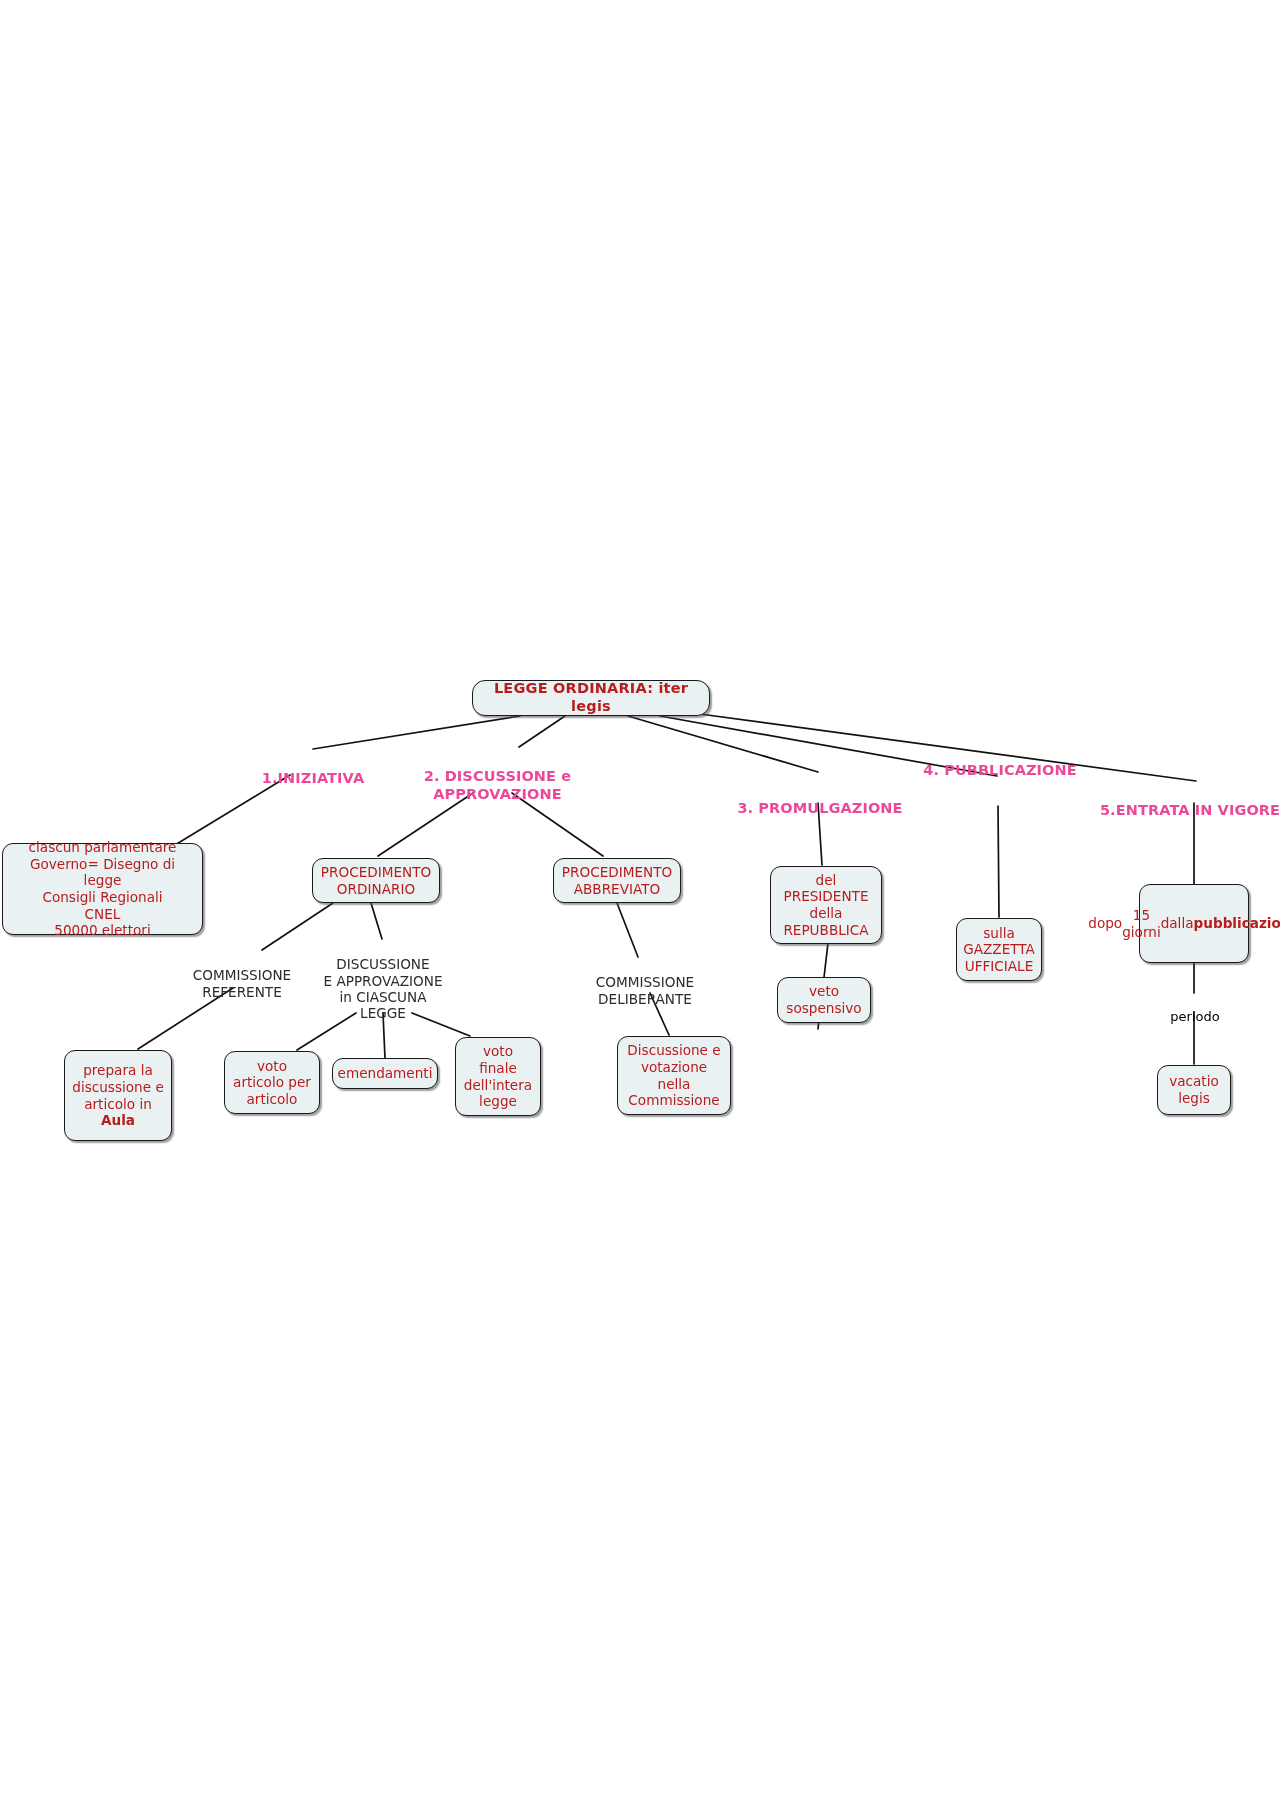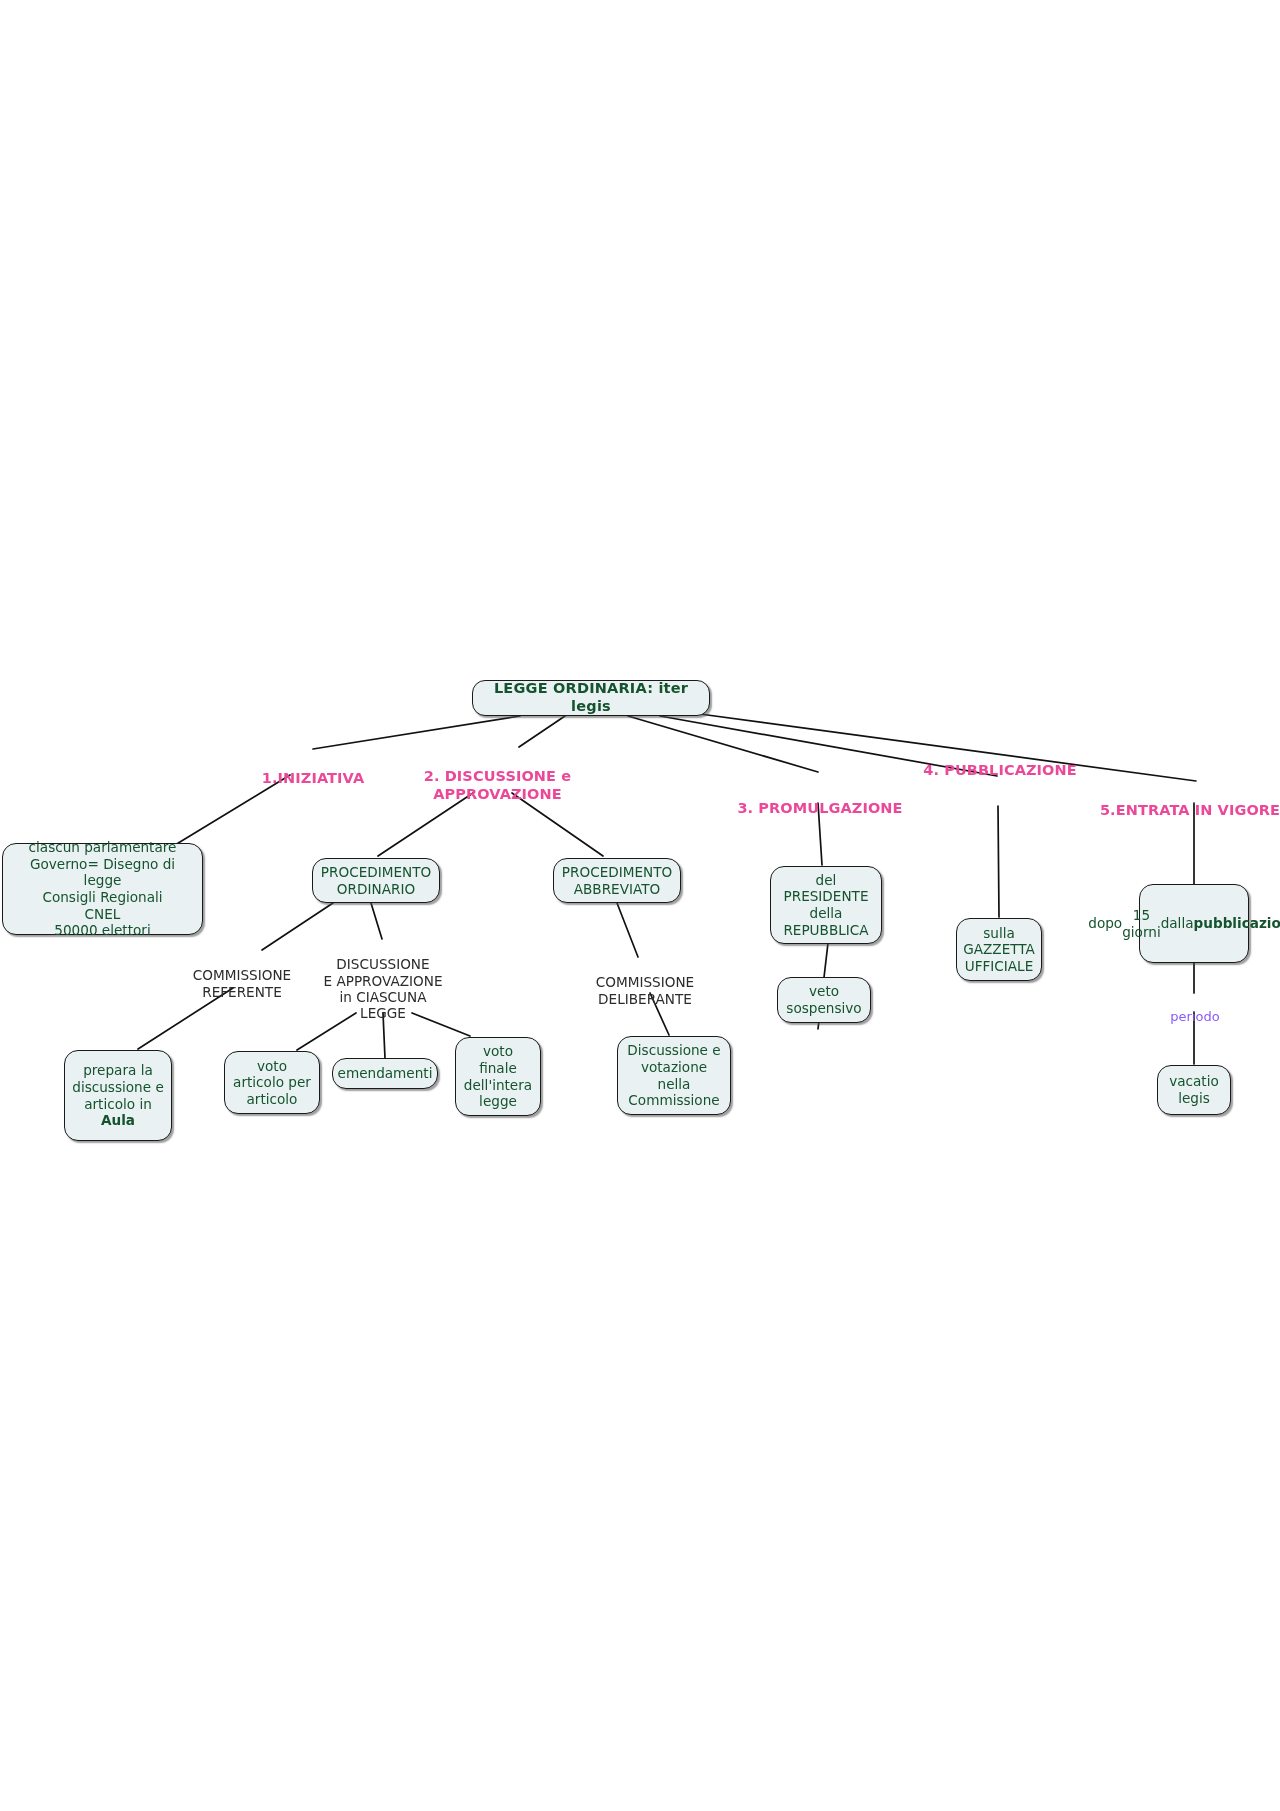--- a/index.html
+++ b/index.html
@@ -33,54 +33,53 @@
     position: absolute;
     box-sizing: border-box;
     background: #eaf1f3;
     border: 1.4px solid #1a1a1a;
     border-radius: 11px;
     box-shadow: 2px 2px 1.5px rgba(80,80,80,0.55);
     display: flex;
     align-items: center;
     justify-content: center;
     text-align: center;
-    color: #14532d;
+    color: #b91c1c;
     line-height: 1.22;
     white-space: pre-line;
     padding: 3px 7px;
   }
   .node.root {
     font-weight: bold;
     font-size: 14.5px;
     letter-spacing: 0.2px;
     border-radius: 13px;
   }
   .node.plain {
     font-size: 13.6px;
-    border-radius: 14px;
   }
   .label {
     position: absolute;
     text-align: center;
     color: #ec4899;
     line-height: 1.2;
     white-space: pre-line;
   }
   .label.stage {
     font-weight: bold;
     font-size: 14.5px;
     letter-spacing: 0.1px;
   }
   .label.link {
     font-size: 13.6px;
     color: #2b2b2b;
   }
   .label.tiny {
     font-size: 13px;
-    color: #8b5cf6;
+    color: #000000;
   }
   .bold-line {
     font-weight: bold;
   }
 </style>
 </head>
 <body>
 
 <div id="canvas">
 

